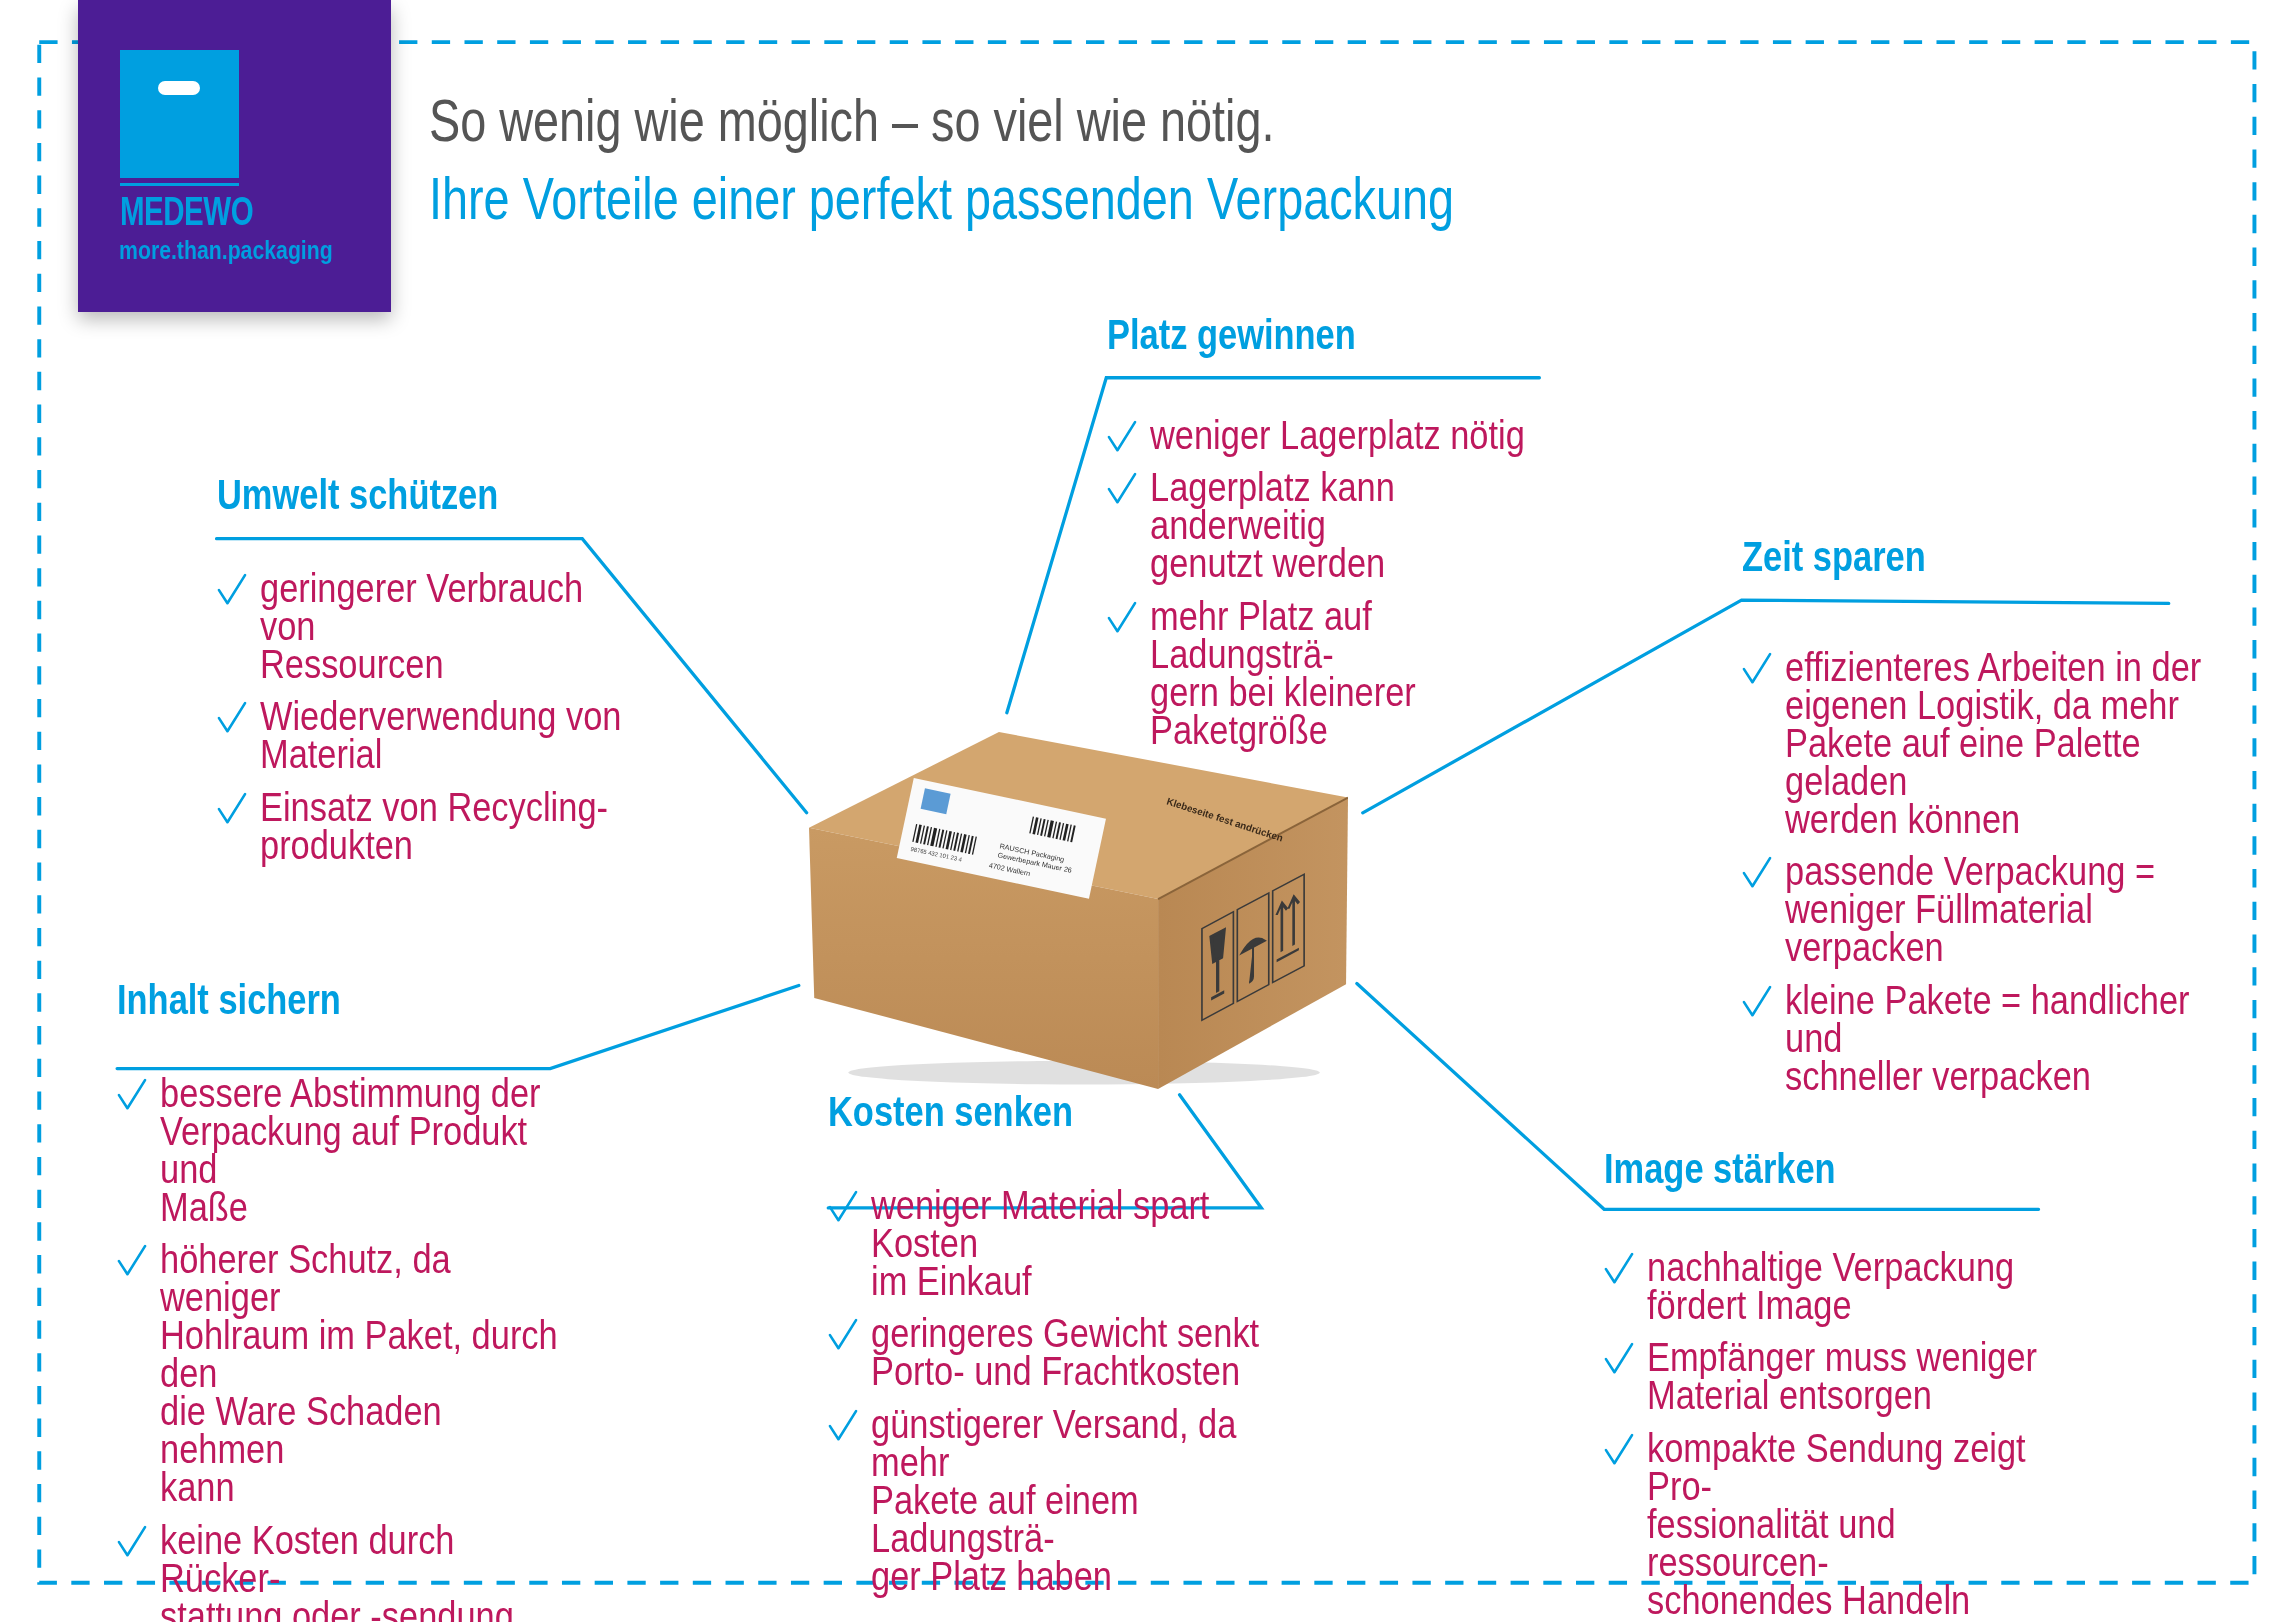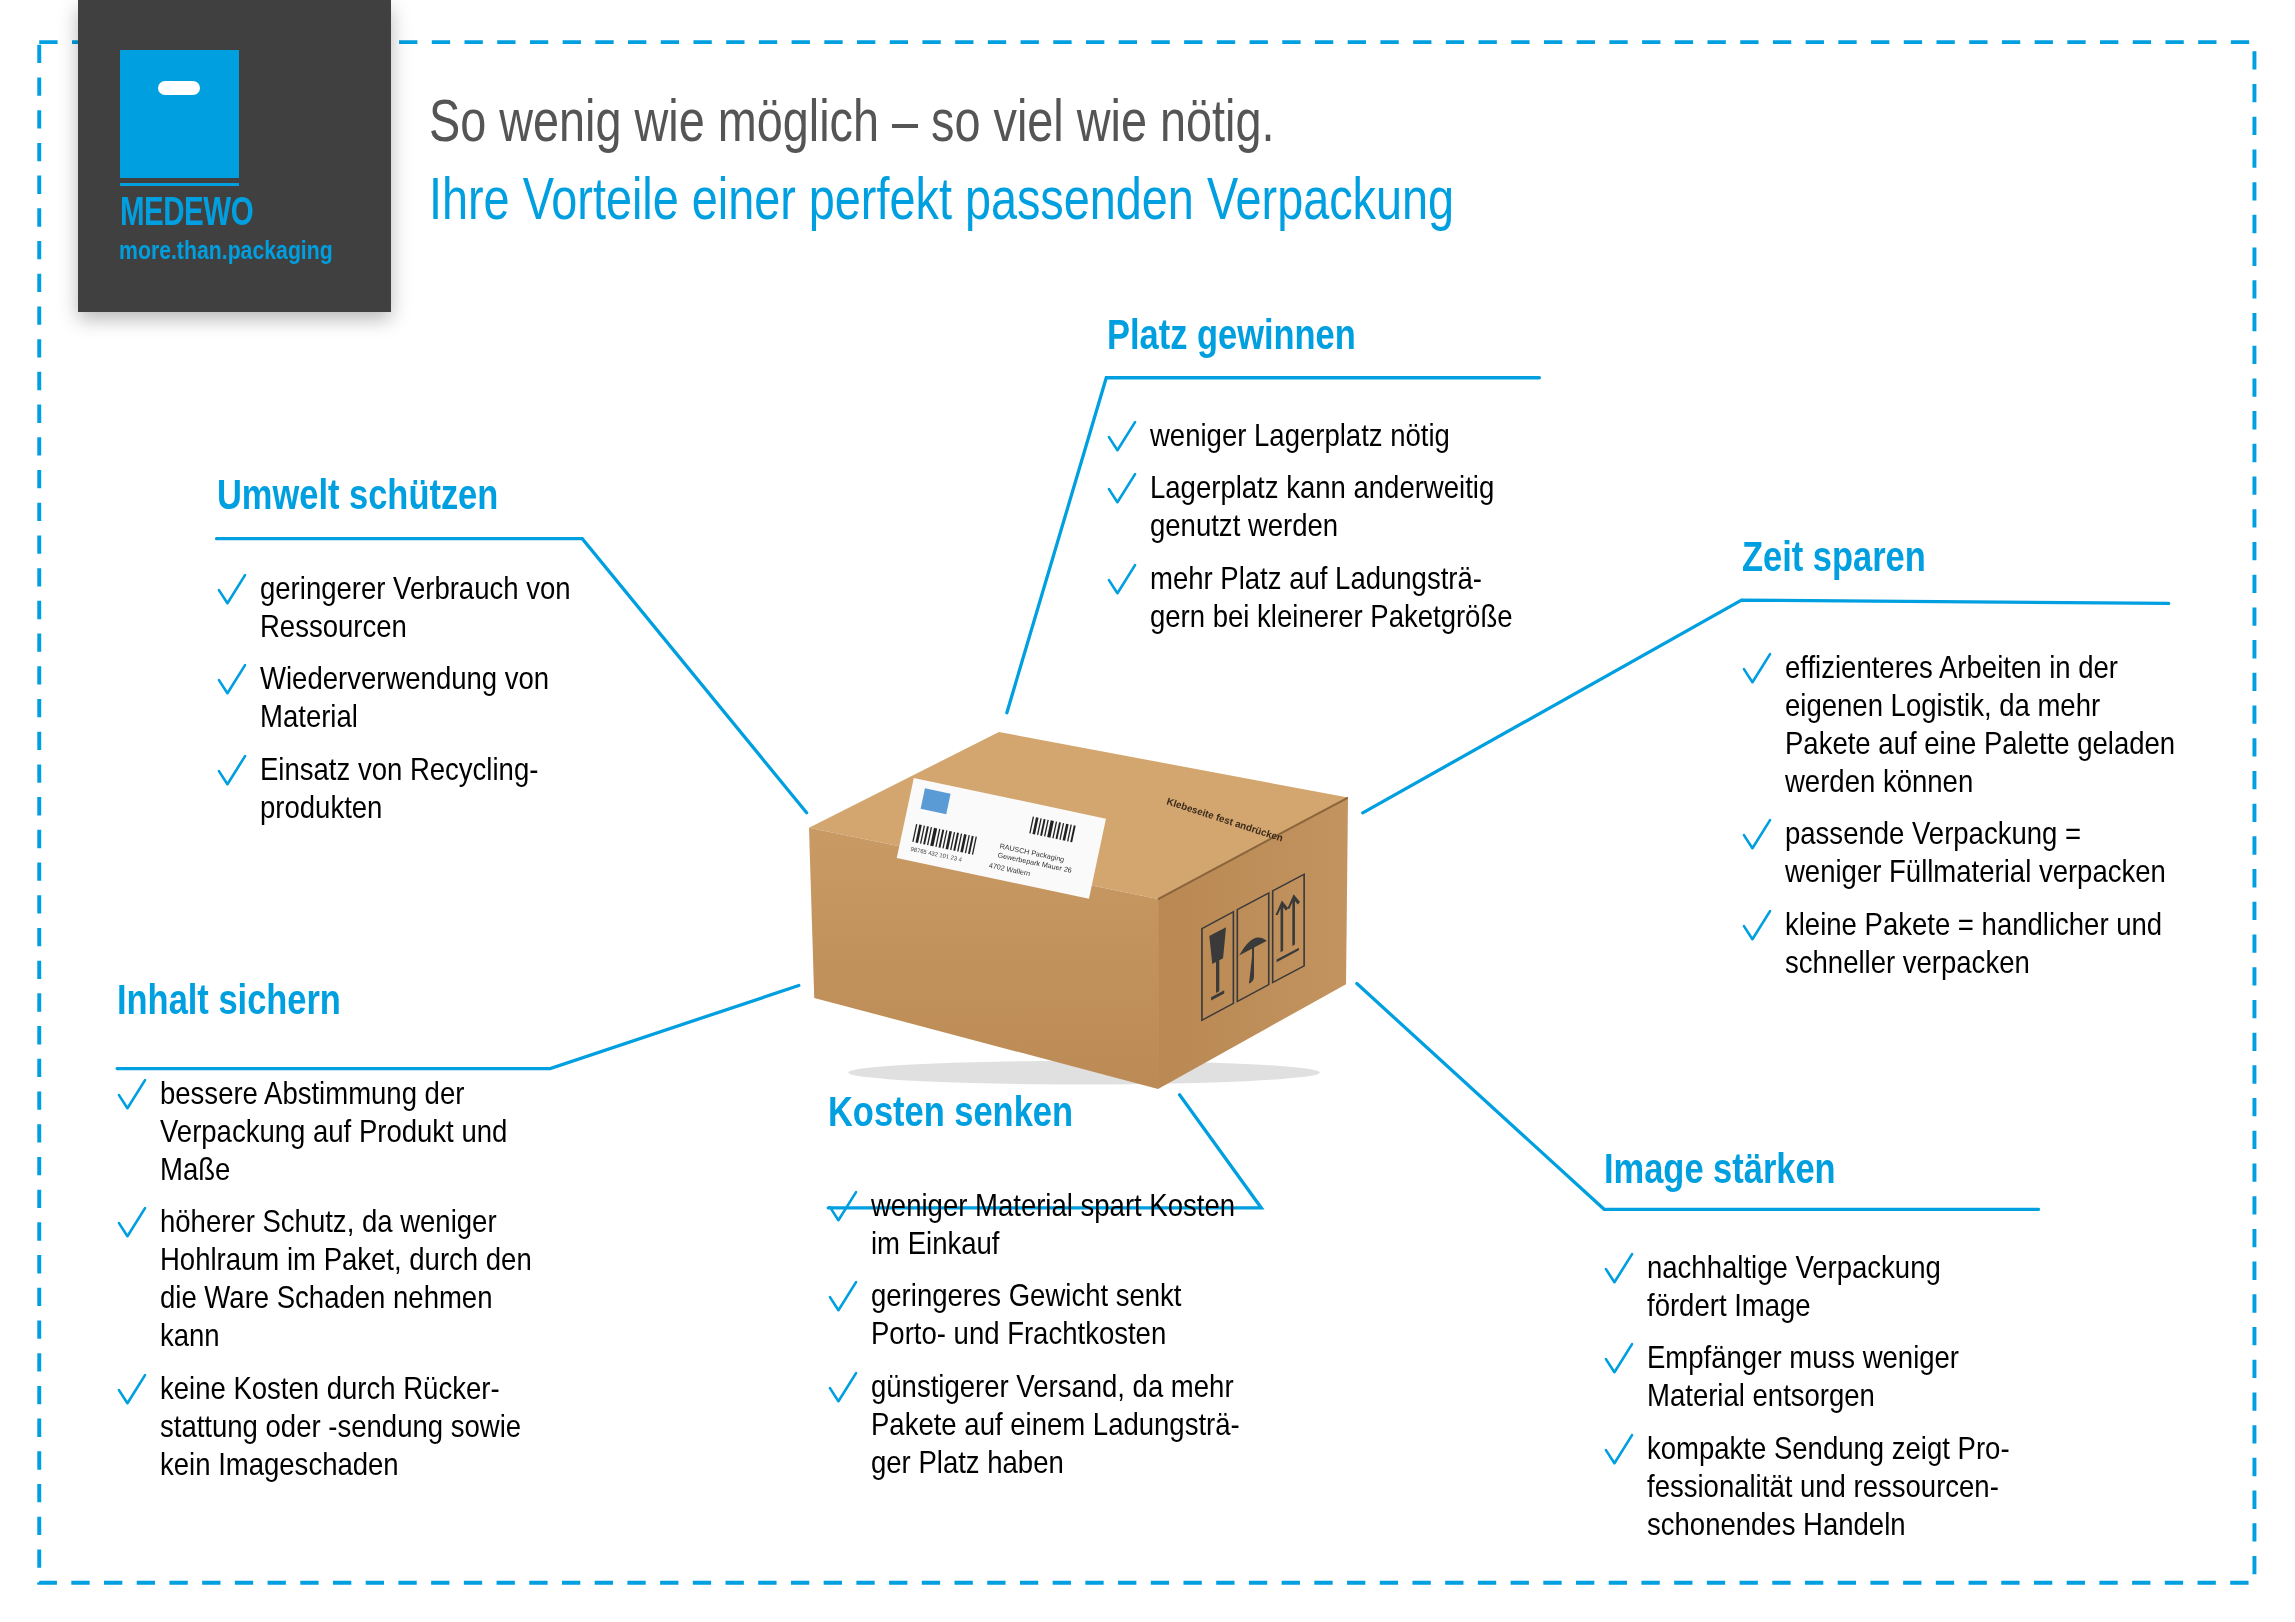--- a/index.html
+++ b/index.html
@@ -1,29 +1,29 @@
 <!DOCTYPE html>
 <html style="font-size:10.5px"><head>
 <meta charset="utf-8">
 <style>
   html,body{margin:0;padding:0;background:#fff;}
   body{width:2295px;height:1623px;position:relative;overflow:hidden;font-family:"Liberation Sans",sans-serif;}
   .frame{position:absolute;left:0;top:0;}
-  .logo-card{position:absolute;left:78px;top:0;width:313px;height:312px;background:#404040;box-shadow:0 7.9px 18.3px rgba(0,0,0,0.28);}
+  .logo-card{position:absolute;left:78px;top:0;width:313px;height:312px;background:#4c1d95;box-shadow:0 7.9px 18.3px rgba(0,0,0,0.28);}
   .logo-square{position:absolute;left:42px;top:50px;width:119px;height:128px;background:#009fe0;}
   .logo-slot{position:absolute;left:38px;top:31px;width:42px;height:14.4px;border-radius:7.2px;background:#fff;}
   .logo-rule{position:absolute;left:42px;top:183px;width:119px;height:3.3px;background:#009fe0;}
   .logo-word{position:absolute;left:42px;top:177px;font-weight:bold;color:#009fe0;font-size:41px;transform:scaleX(0.72);transform-origin:left top;letter-spacing:-0.7px;}
   .logo-tag{position:absolute;left:41px;top:236px;font-weight:bold;color:#009fe0;font-size:25px;transform:scaleX(0.85);transform-origin:left top;white-space:nowrap;}
   .title1{position:absolute;left:429px;top:86px;font-size:60px;color:#555;white-space:nowrap;transform:scaleX(0.78);transform-origin:left top;}
   .title2{position:absolute;left:429px;top:164px;font-size:60px;color:#009fe0;white-space:nowrap;transform:scaleX(0.78);transform-origin:left top;}
   .sec{position:absolute;}
   .sec h2{margin:0;font-size:42px;font-weight:bold;color:#009fe0;white-space:nowrap;transform:scaleX(0.82);transform-origin:left top;}
   .sec ul{list-style:none;margin:0;padding:0;position:absolute;}
-  .sec li{position:relative;padding-left:43px;font-size:32px;line-height:38px;color:#000000;margin-bottom:14.4px;white-space:pre-line;}
+  .sec li{position:relative;padding-left:43px;font-size:40px;line-height:38px;color:#be185d;margin-bottom:14.4px;white-space:pre-line;}
   .sec li .txt{display:inline-block;transform:scaleX(0.86);transform-origin:left top;width:116%;}
   .check{position:absolute;left:0;top:3.9px;width:30px;height:33px;}
   .box-wrap{position:absolute;left:809px;top:732px;width:539px;height:357px;}
 </style>
 </head>
 <body>
 
 <svg class="frame" width="2295" height="1623" viewBox="0 0 3508 2480">
   <rect x="60" y="64" width="3386" height="2355" fill="none" stroke="#009fe0" stroke-width="6" stroke-dasharray="28 22"></rect>
   <g stroke="#009fe0" stroke-width="5" fill="none" stroke-linecap="round">

